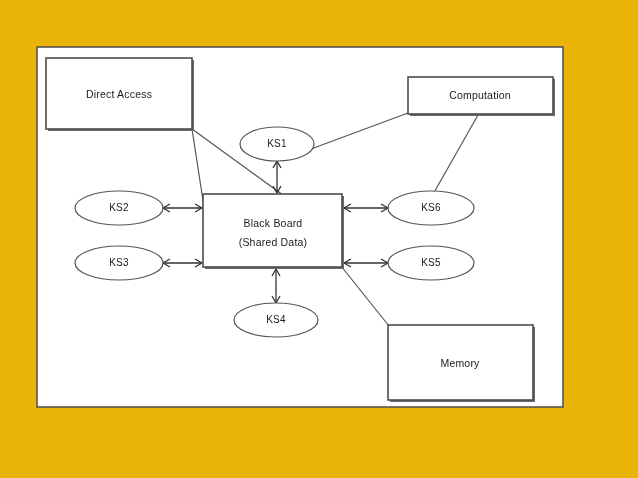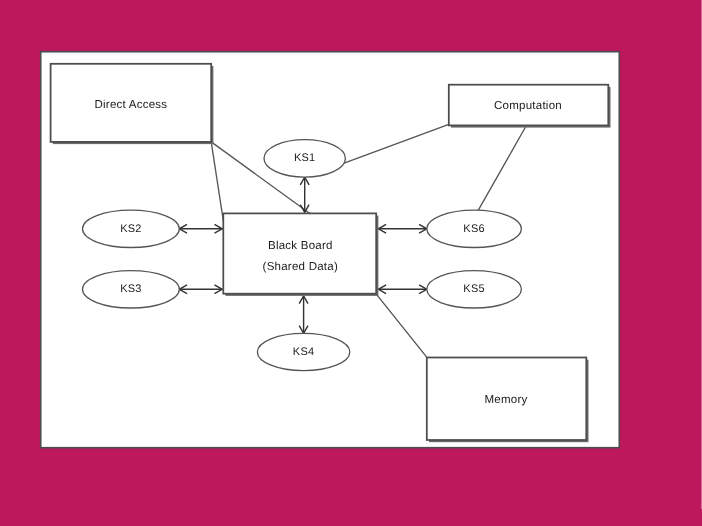--- a/index.html
+++ b/index.html
@@ -10,21 +10,21 @@
   body {
     width: 638px;
     height: 478px;
     font-family: "Liberation Sans", sans-serif;
     overflow: hidden;
   }
   #canvas-wrap {
     position: relative;
     width: 638px;
     height: 478px;
-    background: #be185d;
+    background: #eab308;
   }
   svg#diagram {
     position: absolute;
     left: 0;
     top: 0;
     width: 638px;
     height: 478px;
     display: block;
   }
   .node-text {

